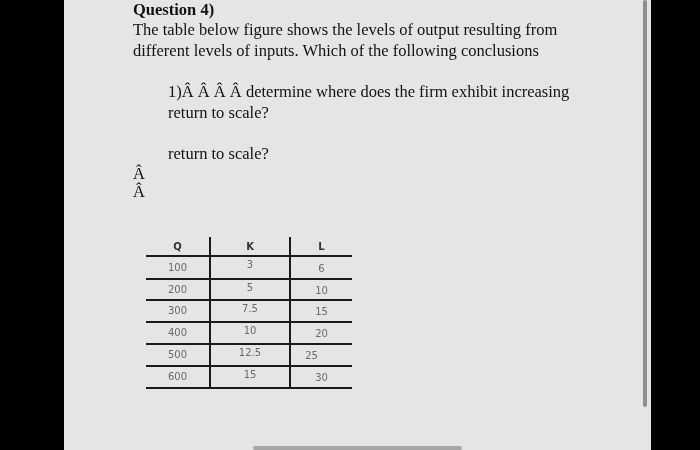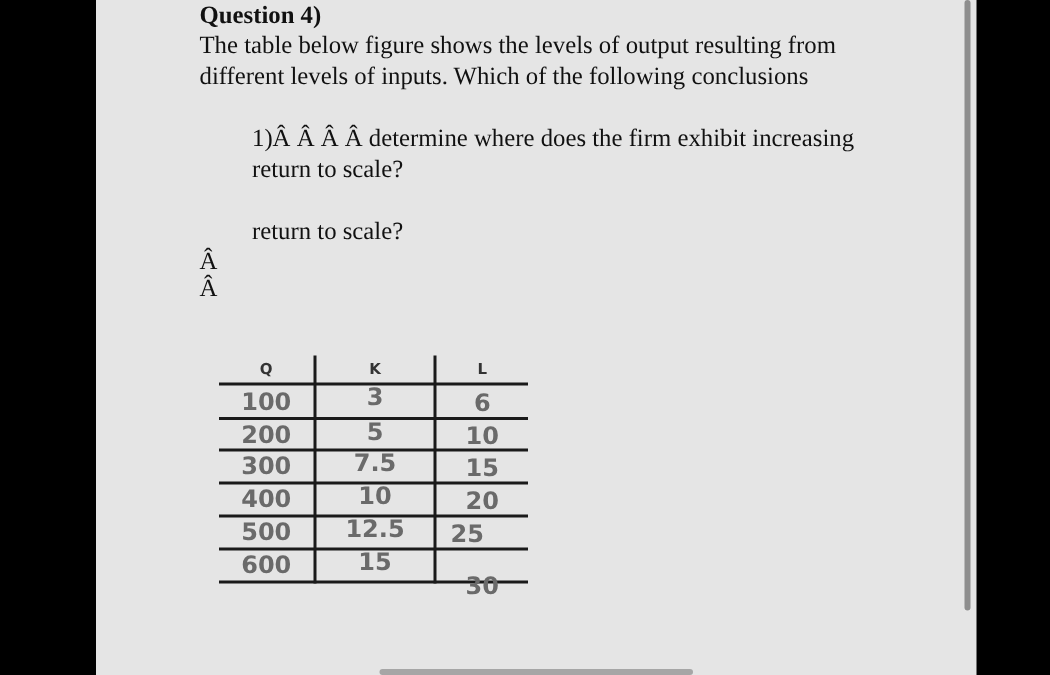--- a/index.html
+++ b/index.html
@@ -45,25 +45,24 @@
       background: #1a1a1a;
     }
     .vline {
       position: absolute;
       width: 2px;
       background: #1a1a1a;
     }
     .cell {
       position: absolute;
       font-family: "DejaVu Sans", "Liberation Sans", sans-serif;
-      font-size: 16px;
+      font-size: 10px;
       color: #6a6a6a;
       text-align: center;
       line-height: 14px;
-      font-weight: bold;
     }
     .cell.head {
       color: #333333;
       font-weight: bold;
       font-size: 10px;
     }
     .vscroll {
       position: absolute;
       left: 579px;
       top: 0;
@@ -132,19 +131,19 @@
       <div class="cell" style="left:82px; top:326px; width:63px;">400</div>
       <div class="cell" style="left:147px; top:324px; width:78px;">10</div>
       <div class="cell" style="left:227px; top:327px; width:61px;">20</div>
 
       <div class="cell" style="left:82px; top:348px; width:63px;">500</div>
       <div class="cell" style="left:147px; top:346px; width:78px;">12.5</div>
       <div class="cell" style="left:217px; top:349px; width:61px;">25</div>
 
       <div class="cell" style="left:82px; top:370px; width:63px;">600</div>
       <div class="cell" style="left:147px; top:368px; width:78px;">15</div>
-      <div class="cell" style="left:227px; top:371px; width:61px;margin-top:13px;">30</div>
+      <div class="cell" style="left:227px; top:371px; width:61px;">30</div>
     </div>
 
     <div class="vscroll"></div>
     <div class="hscroll"></div>
   </div>
 </div>
 
 </body></html>

